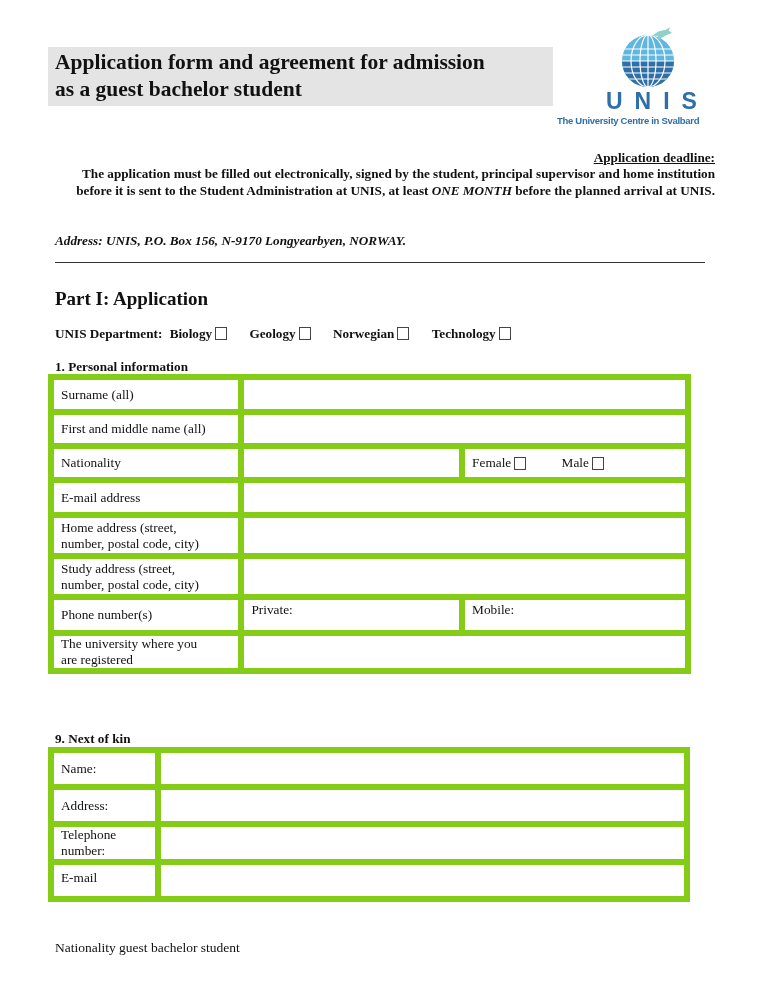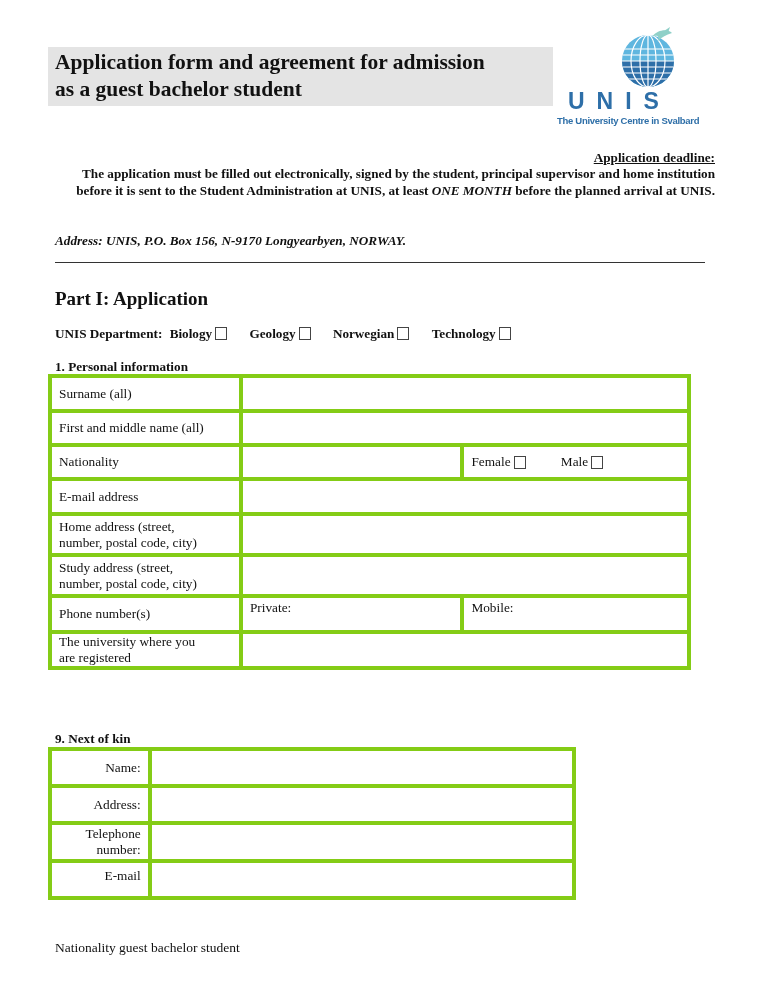--- a/index.html
+++ b/index.html
@@ -1,37 +1,37 @@
 <!DOCTYPE html>
 <html><head>
 <meta charset="utf-8">
 <style>
   html, body { margin: 0; padding: 0; background: #ffffff; }
   body { width: 768px; height: 994px; position: relative; overflow: hidden;
          font-family: "Liberation Serif", serif; color: #111; }
   .abs { position: absolute; }
   .title-box { left: 48px; top: 47px; width: 505px; height: 59px; background: #e4e4e4; }
   .title-text { left: 55px; top: 49px; width: 500px; font-size: 21.5px; font-weight: bold; line-height: 27px; }
-  .logo-word { left: 568px; top: 88px; width: 110px; font-family: "Liberation Sans", sans-serif;
+  .logo-word { left: 606px; top: 88px; width: 110px; font-family: "Liberation Sans", sans-serif;
                font-weight: bold; font-size: 23px; letter-spacing: 12px; color: #2e6fa8; }
   .logo-sub { left: 557px; top: 115px; width: 170px; font-family: "Liberation Sans", sans-serif;
               font-size: 9.5px; font-weight: bold; color: #2e6fa8; letter-spacing: -0.3px; }
   .deadline { left: 55px; top: 150px; width: 660px; font-size: 13.2px; font-weight: bold; line-height: 16.3px; text-align: right; }
   .deadline .u { text-decoration: underline; }
   .deadline i { font-style: italic; }
   .address { left: 55px; top: 233px; font-size: 13.2px; font-weight: bold; font-style: italic; }
   .rule { left: 55px; top: 262px; width: 650px; height: 0; border-top: 1.5px solid #333; }
   .part-title { left: 55px; top: 288px; font-size: 19px; font-weight: bold; }
   .dept-row { left: 55px; top: 325px; font-size: 13.2px; font-weight: bold; white-space: nowrap; }
   .dept-row span { display: inline-block; vertical-align: middle; }
   .cb { display: inline-block; width: 12px; height: 13px; border: 1.3px solid #444;
         background: #fff; vertical-align: middle; margin-left: 3px; cursor: pointer; box-sizing: border-box; }
   .sec-title { font-size: 13.2px; font-weight: bold; }
   table.form { position: absolute; border-collapse: collapse; font-size: 13.3px; }
-  table.form td { border: 4px solid #84cc16; padding: 0 7px; vertical-align: middle; line-height: 16px; }
+  table.form td { border: 6px solid #84cc16; padding: 0 7px; vertical-align: middle; line-height: 16px; }
   table.form td.input { cursor: text; }
   table.form td.top { vertical-align: top; padding-top: 2px; }
   .footer { left: 55px; top: 940px; font-size: 13.5px; }
   .globe { position: absolute; left: 612px; top: 27px; }
 </style>
 </head>
 <body>
 
 <div class="abs title-box"></div>
 <div class="abs title-text">
@@ -131,21 +131,21 @@
     <td>
           <div>The university where you</div>
           <div>are registered</div>
         </td>
     <td colspan="2" class="input"></td>
   </tr>
 </tbody>
   </table>
 
 <div class="abs sec-title" style="left:55px; top:731px;">9. Next of kin</div>
-<table class="form" style="left:48px; top:747px; width:528px;text-align:right;">
+<table class="form" style="left:48px; top:747px; width:642px;">
   <colgroup>
       <col style="width:107px">
       <col style="width:536px">
     </colgroup>
   <tbody>
       <tr style="height:37px">
     <td>Name:</td>
     <td class="input"></td>
   </tr>
   <tr style="height:37px">

